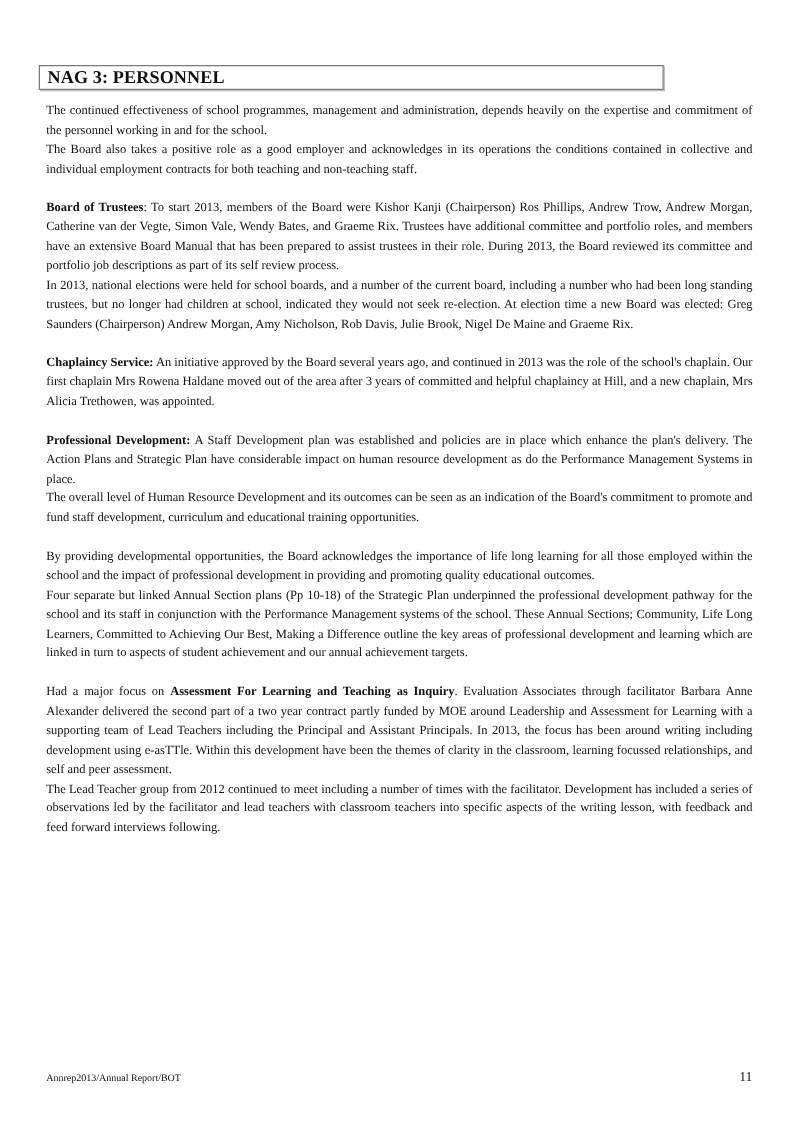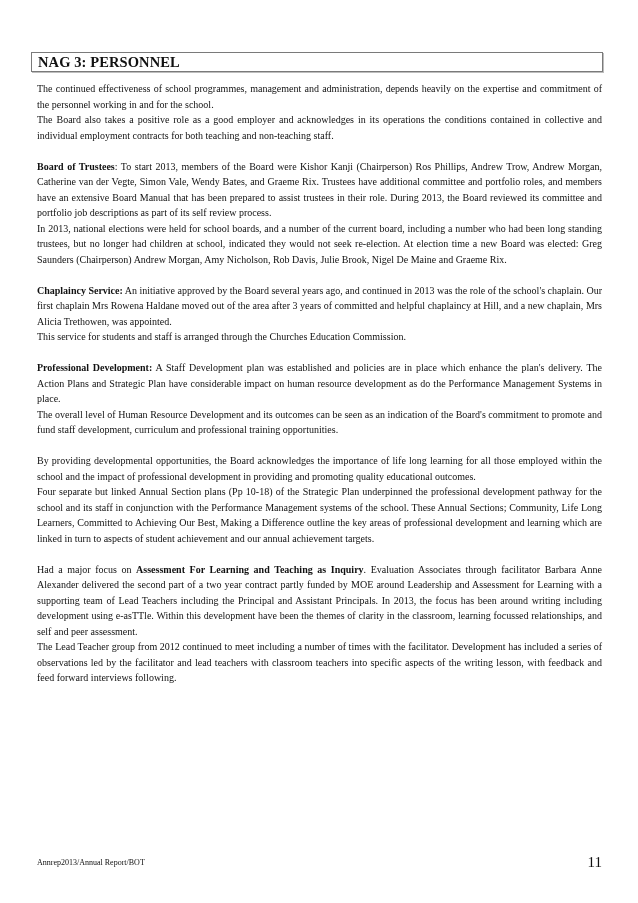--- a/index.html
+++ b/index.html
@@ -2,21 +2,21 @@
 <html><head>
   <meta charset="utf-8">
   <style>
     html, body { margin: 0; padding: 0; background: #ffffff; }
     body {
       width: 638px; height: 903px; position: relative; overflow: hidden;
       font-family: "Liberation Serif", "DejaVu Serif", serif;
       color: #111111;
     }
     .heading-box {
-      position: absolute; left: 31px; top: 52px; width: 572px; height: 20px;
+      position: absolute; left: 31px; top: 52px; width: 500px; height: 20px;
       border: 1px solid #7a7a7a; box-sizing: border-box;
       box-shadow: 1px 1px 0 #bdbdbd;
     }
     .heading-text {
       position: absolute; left: 6px; top: 1px;
       font-size: 14.5px; font-weight: bold; letter-spacing: 0.1px;
       line-height: 17px;
     }
     .body-wrap { position: absolute; left: 37px; top: 81px; width: 565px; }
     p {
@@ -25,21 +25,21 @@
     }
     p.last-left { text-align-last: left; }
     .gap { height: 15.5px; }
     b { font-weight: bold; }
     .footer-left {
       position: absolute; left: 37px; top: 858px;
       font-size: 8px; line-height: 10px;
     }
     .footer-right {
       position: absolute; right: 36px; top: 856px;
-      font-size: 15px; line-height: 12px;
+      font-size: 11px; line-height: 12px;
     }
   </style>
 </head>
 <body>
 
 <div class="heading-box">
   <div class="heading-text">NAG 3: PERSONNEL</div>
 </div>
 
 <div class="body-wrap">
@@ -48,26 +48,25 @@
   <p class="last-left">The Board also takes a positive role as a good employer and acknowledges in its operations the conditions contained in collective and individual employment contracts for both teaching and non-teaching staff.</p>
 
   <div class="gap"></div>
 
   <p class="last-left"><b>Board of Trustees</b><span>: To start 2013, members of the Board were Kishor Kanji (Chairperson) Ros Phillips, Andrew Trow, Andrew Morgan, Catherine van der Vegte, Simon Vale, Wendy Bates, and Graeme Rix. Trustees have additional committee and portfolio roles, and members have an extensive Board Manual that has been prepared to assist trustees in their role. During 2013, the Board reviewed its committee and portfolio job descriptions as part of its self review process.</span></p>
   <p class="last-left">In 2013, national elections were held for school boards, and a number of the current board, including a number who had been long standing trustees, but no longer had children at school,  indicated they would not seek re-election. At election time a new Board was elected: Greg Saunders (Chairperson) Andrew Morgan, Amy Nicholson, Rob Davis, Julie Brook, Nigel De Maine and Graeme Rix.</p>
 
   <div class="gap"></div>
 
   <p class="last-left"><b>Chaplaincy Service:</b><span> An initiative approved by the Board several years ago, and  continued in 2013 was the role of the school's chaplain. Our first chaplain Mrs Rowena Haldane moved out of the area after 3 years of committed and helpful chaplaincy at Hill, and a new chaplain, Mrs Alicia Trethowen, was appointed.</span></p>
-  <p class="last-left">This service for students and staff is arranged through the Churches Education Commission.</p>
 
   <div class="gap"></div>
 
   <p class="last-left"><b>Professional Development:</b><span>  A Staff Development plan was established and policies are in place which enhance the plan's delivery.  The Action Plans and Strategic Plan have considerable impact on human resource development as do the Performance Management Systems in place.</span></p>
-  <p class="last-left">The overall level of Human Resource Development and its outcomes can be seen as an indication of the Board's commitment to promote and fund staff development, curriculum and professional training opportunities.</p>
+  <p class="last-left">The overall level of Human Resource Development and its outcomes can be seen as an indication of the Board's commitment to promote and fund staff development, curriculum and educational training opportunities.</p>
 
   <div class="gap"></div>
 
   <p class="last-left">By providing developmental opportunities, the Board acknowledges the importance of life long learning for all those employed within the school and the impact of professional development in providing and promoting quality educational outcomes.</p>
   <p class="last-left">Four separate but linked Annual Section plans (Pp 10-18) of the Strategic Plan underpinned the professional development pathway for the school and its staff in conjunction with the Performance Management systems of the school. These Annual Sections; Community, Life Long Learners, Committed to Achieving Our Best, Making a Difference outline the key areas of professional development and learning which are linked in turn to aspects of student achievement and our annual achievement targets.</p>
 
   <div class="gap"></div>
 
   <p class="last-left"><span>Had a major focus on </span><b>Assessment For Learning and Teaching as Inquiry</b><span>. Evaluation Associates through facilitator Barbara Anne Alexander  delivered the second part of a two year contract partly funded by MOE around  Leadership and Assessment for Learning with a supporting team of Lead Teachers including  the Principal and Assistant Principals. In 2013, the focus has been around writing including development using e-asTTle. Within this development have been the themes of clarity in the classroom, learning focussed relationships, and self and peer assessment.</span></p>
   <p class="last-left">The Lead Teacher group from 2012 continued to meet including a number of times with the facilitator. Development has included a series of observations led by the facilitator and lead teachers with classroom teachers into specific aspects of the writing lesson, with feedback and feed forward interviews following.</p>

